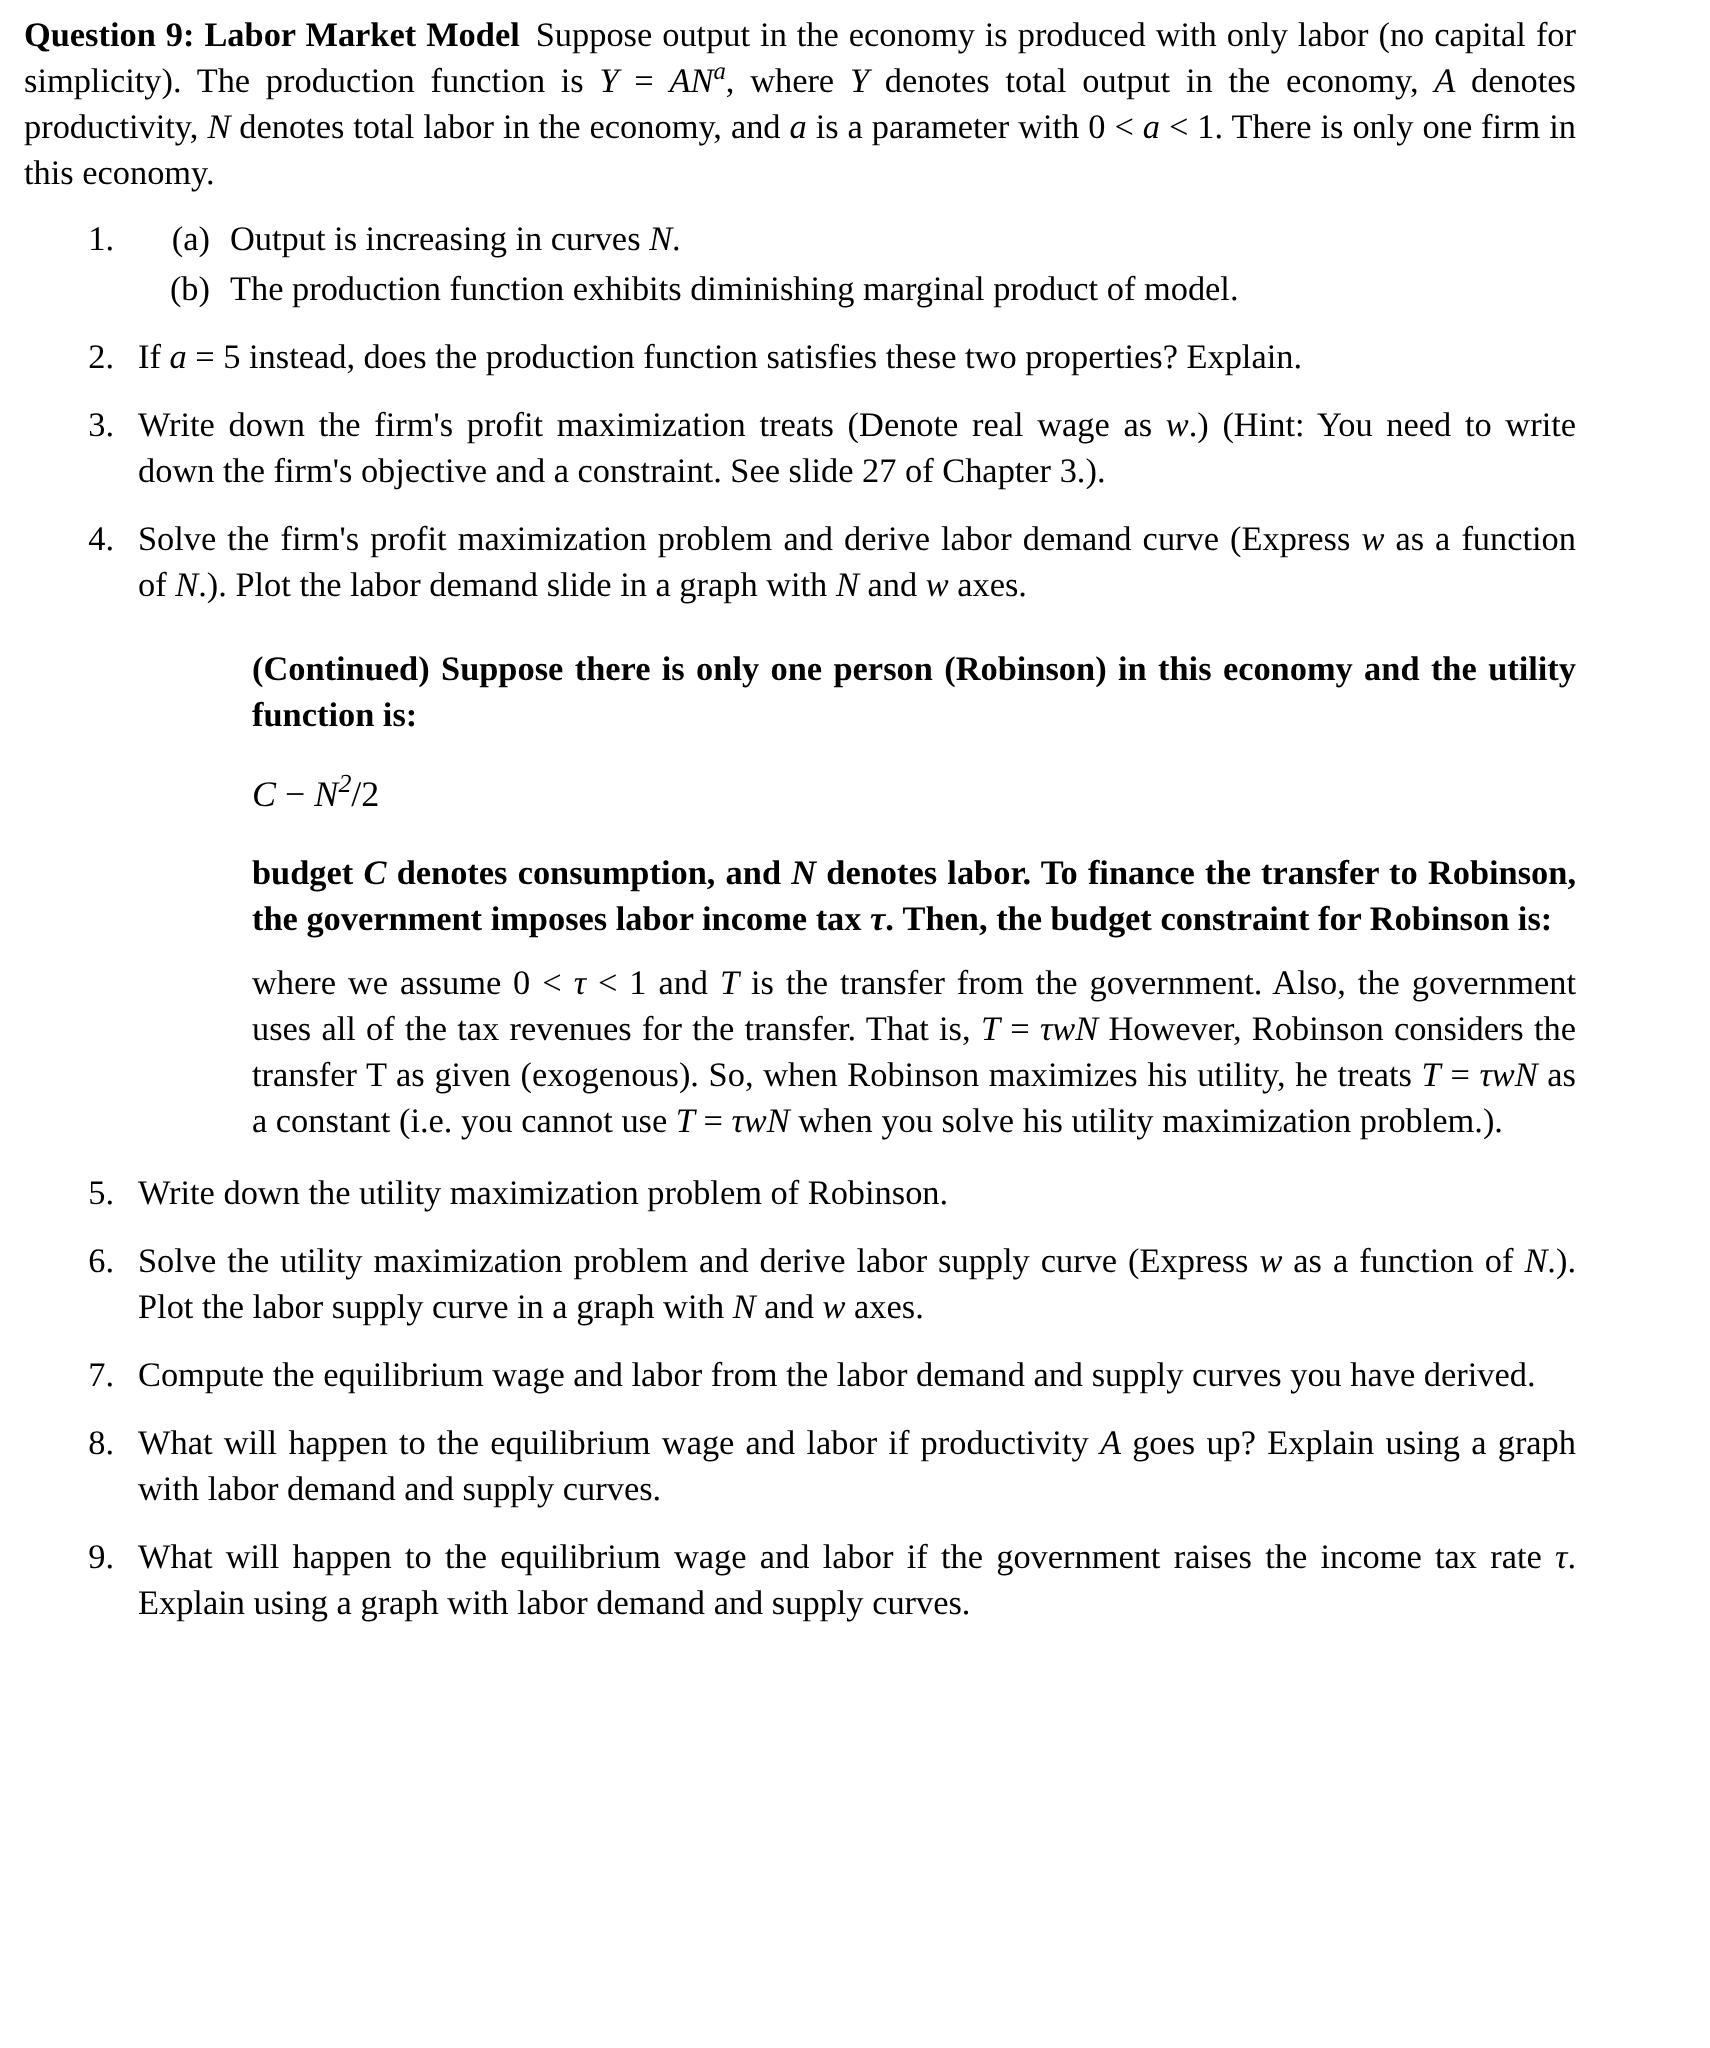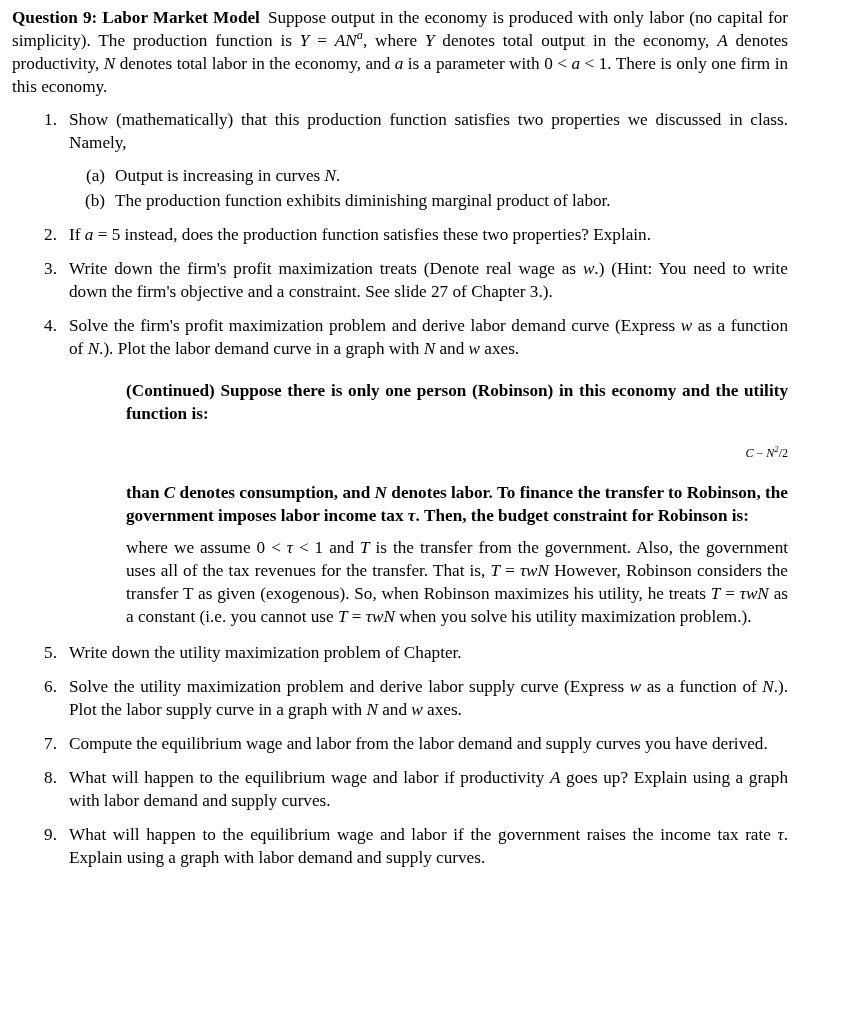--- a/index.html
+++ b/index.html
@@ -40,23 +40,23 @@
   .m {
     font-family: "Liberation Serif", "DejaVu Serif", serif;
     font-style: italic;
   }
   sup.m {
     font-size: 0.72em;
     vertical-align: super;
     line-height: 0;
   }
   .eq {
-    text-align: right;
+    text-align: left;
     font-style: italic;
-    font-size: 12px;
+    font-size: 18px;
     margin: 17px 0 16px 0;
   }
   .eq .op,
   .eq .num,
   .eq .paren {
     font-style: normal;
   }
   .eq sup {
     font-size: 0.72em;
     vertical-align: super;
@@ -116,64 +116,63 @@
 <div class="page">
 
   <p class="intro">
     <span class="qhead">Question 9: Labor Market Model</span><span class="qhead-gap"></span><span>Suppose output in the economy is produced with only labor (no capital for simplicity). The production function is </span><span class="m">Y</span><span> = </span><span class="m">AN</span><sup class="m">a</sup><span>, where </span><span class="m">Y</span><span> denotes total output in the economy, </span><span class="m">A</span><span> denotes productivity, </span><span class="m">N</span><span> denotes total labor in the economy, and </span><span class="m">a</span><span> is a parameter with 0 &lt; </span><span class="m">a</span><span> &lt; 1. There is only one firm in this economy.</span>
   </p>
 
   <ol class="top">
 
     <li>
       <span class="marker">1.</span>
-      <p>Show (mathematically) that this production function satisfies two properties we discussed in class. Namely,</p>
       <ol class="sub">
         <li>
           <span class="marker">(a)</span>
           <p><span>Output is increasing in curves </span><span class="m">N</span><span>.</span></p>
         </li>
         <li>
           <span class="marker">(b)</span>
-          <p>The production function exhibits diminishing marginal product of labor.</p>
+          <p>The production function exhibits diminishing marginal product of model.</p>
         </li>
       </ol>
     </li>
 
     <li>
       <span class="marker">2.</span>
       <p><span>If </span><span class="m">a</span><span> = 5 instead, does the production function satisfies these two properties? Explain.</span></p>
     </li>
 
     <li>
       <span class="marker">3.</span>
       <p><span>Write down the firm's profit maximization treats (Denote real wage as </span><span class="m">w</span><span>.)  (Hint: You need to write down the firm's objective and a constraint. See slide 27 of Chapter 3.).</span></p>
     </li>
 
     <li>
       <span class="marker">4.</span>
-      <p><span>Solve the firm's profit maximization problem and derive labor demand curve (Express </span><span class="m">w</span><span> as a function of </span><span class="m">N</span><span>.). Plot the labor demand curve in a graph with </span><span class="m">N</span><span> and </span><span class="m">w</span><span> axes.</span></p>
+      <p><span>Solve the firm's profit maximization problem and derive labor demand curve (Express </span><span class="m">w</span><span> as a function of </span><span class="m">N</span><span>.). Plot the labor demand slide in a graph with </span><span class="m">N</span><span> and </span><span class="m">w</span><span> axes.</span></p>
 
       <div class="cont-block">
         <p class="tight">(Continued) Suppose there is only one person (Robinson) in this economy and the utility function is:</p>
 
         <div class="eq">
           <span>C</span><span class="op"> − </span><span>N</span><sup>2</sup><span class="op">/2</span>
         </div>
 
-        <p class="tight"><span>than </span><span class="m">C</span><span> denotes consumption, and </span><span class="m">N</span><span> denotes labor. To finance the transfer to Robinson, the government imposes labor income tax </span><span class="m">τ</span><span>. Then, the budget constraint for Robinson is:</span></p>
+        <p class="tight"><span>budget </span><span class="m">C</span><span> denotes consumption, and </span><span class="m">N</span><span> denotes labor. To finance the transfer to Robinson, the government imposes labor income tax </span><span class="m">τ</span><span>. Then, the budget constraint for Robinson is:</span></p>
 
 
         <p><span>where we assume 0 &lt; </span><span class="m">τ</span><span> &lt; 1 and </span><span class="m">T</span><span> is the transfer from the government. Also, the government uses all of the tax revenues for the transfer. That is, </span><span class="m">T</span><span> = </span><span class="m">τwN</span><span> However, Robinson considers the transfer T as given (exogenous). So, when Robinson maximizes his utility, he treats </span><span class="m">T</span><span> = </span><span class="m">τwN</span><span> as a constant (i.e. you cannot use </span><span class="m">T</span><span> = </span><span class="m">τwN</span><span> when you solve his utility maximization problem.).</span></p>
       </div>
     </li>
 
     <li>
       <span class="marker">5.</span>
-      <p>Write down the utility maximization problem of Chapter.</p>
+      <p>Write down the utility maximization problem of Robinson.</p>
     </li>
 
     <li>
       <span class="marker">6.</span>
       <p><span>Solve the utility maximization problem and derive labor supply curve (Express </span><span class="m">w</span><span> as a function of </span><span class="m">N</span><span>.). Plot the labor supply curve in a graph with </span><span class="m">N</span><span> and </span><span class="m">w</span><span> axes.</span></p>
     </li>
 
     <li>
       <span class="marker">7.</span>
       <p>Compute the equilibrium wage and labor from the labor demand and supply curves you have derived.</p>

